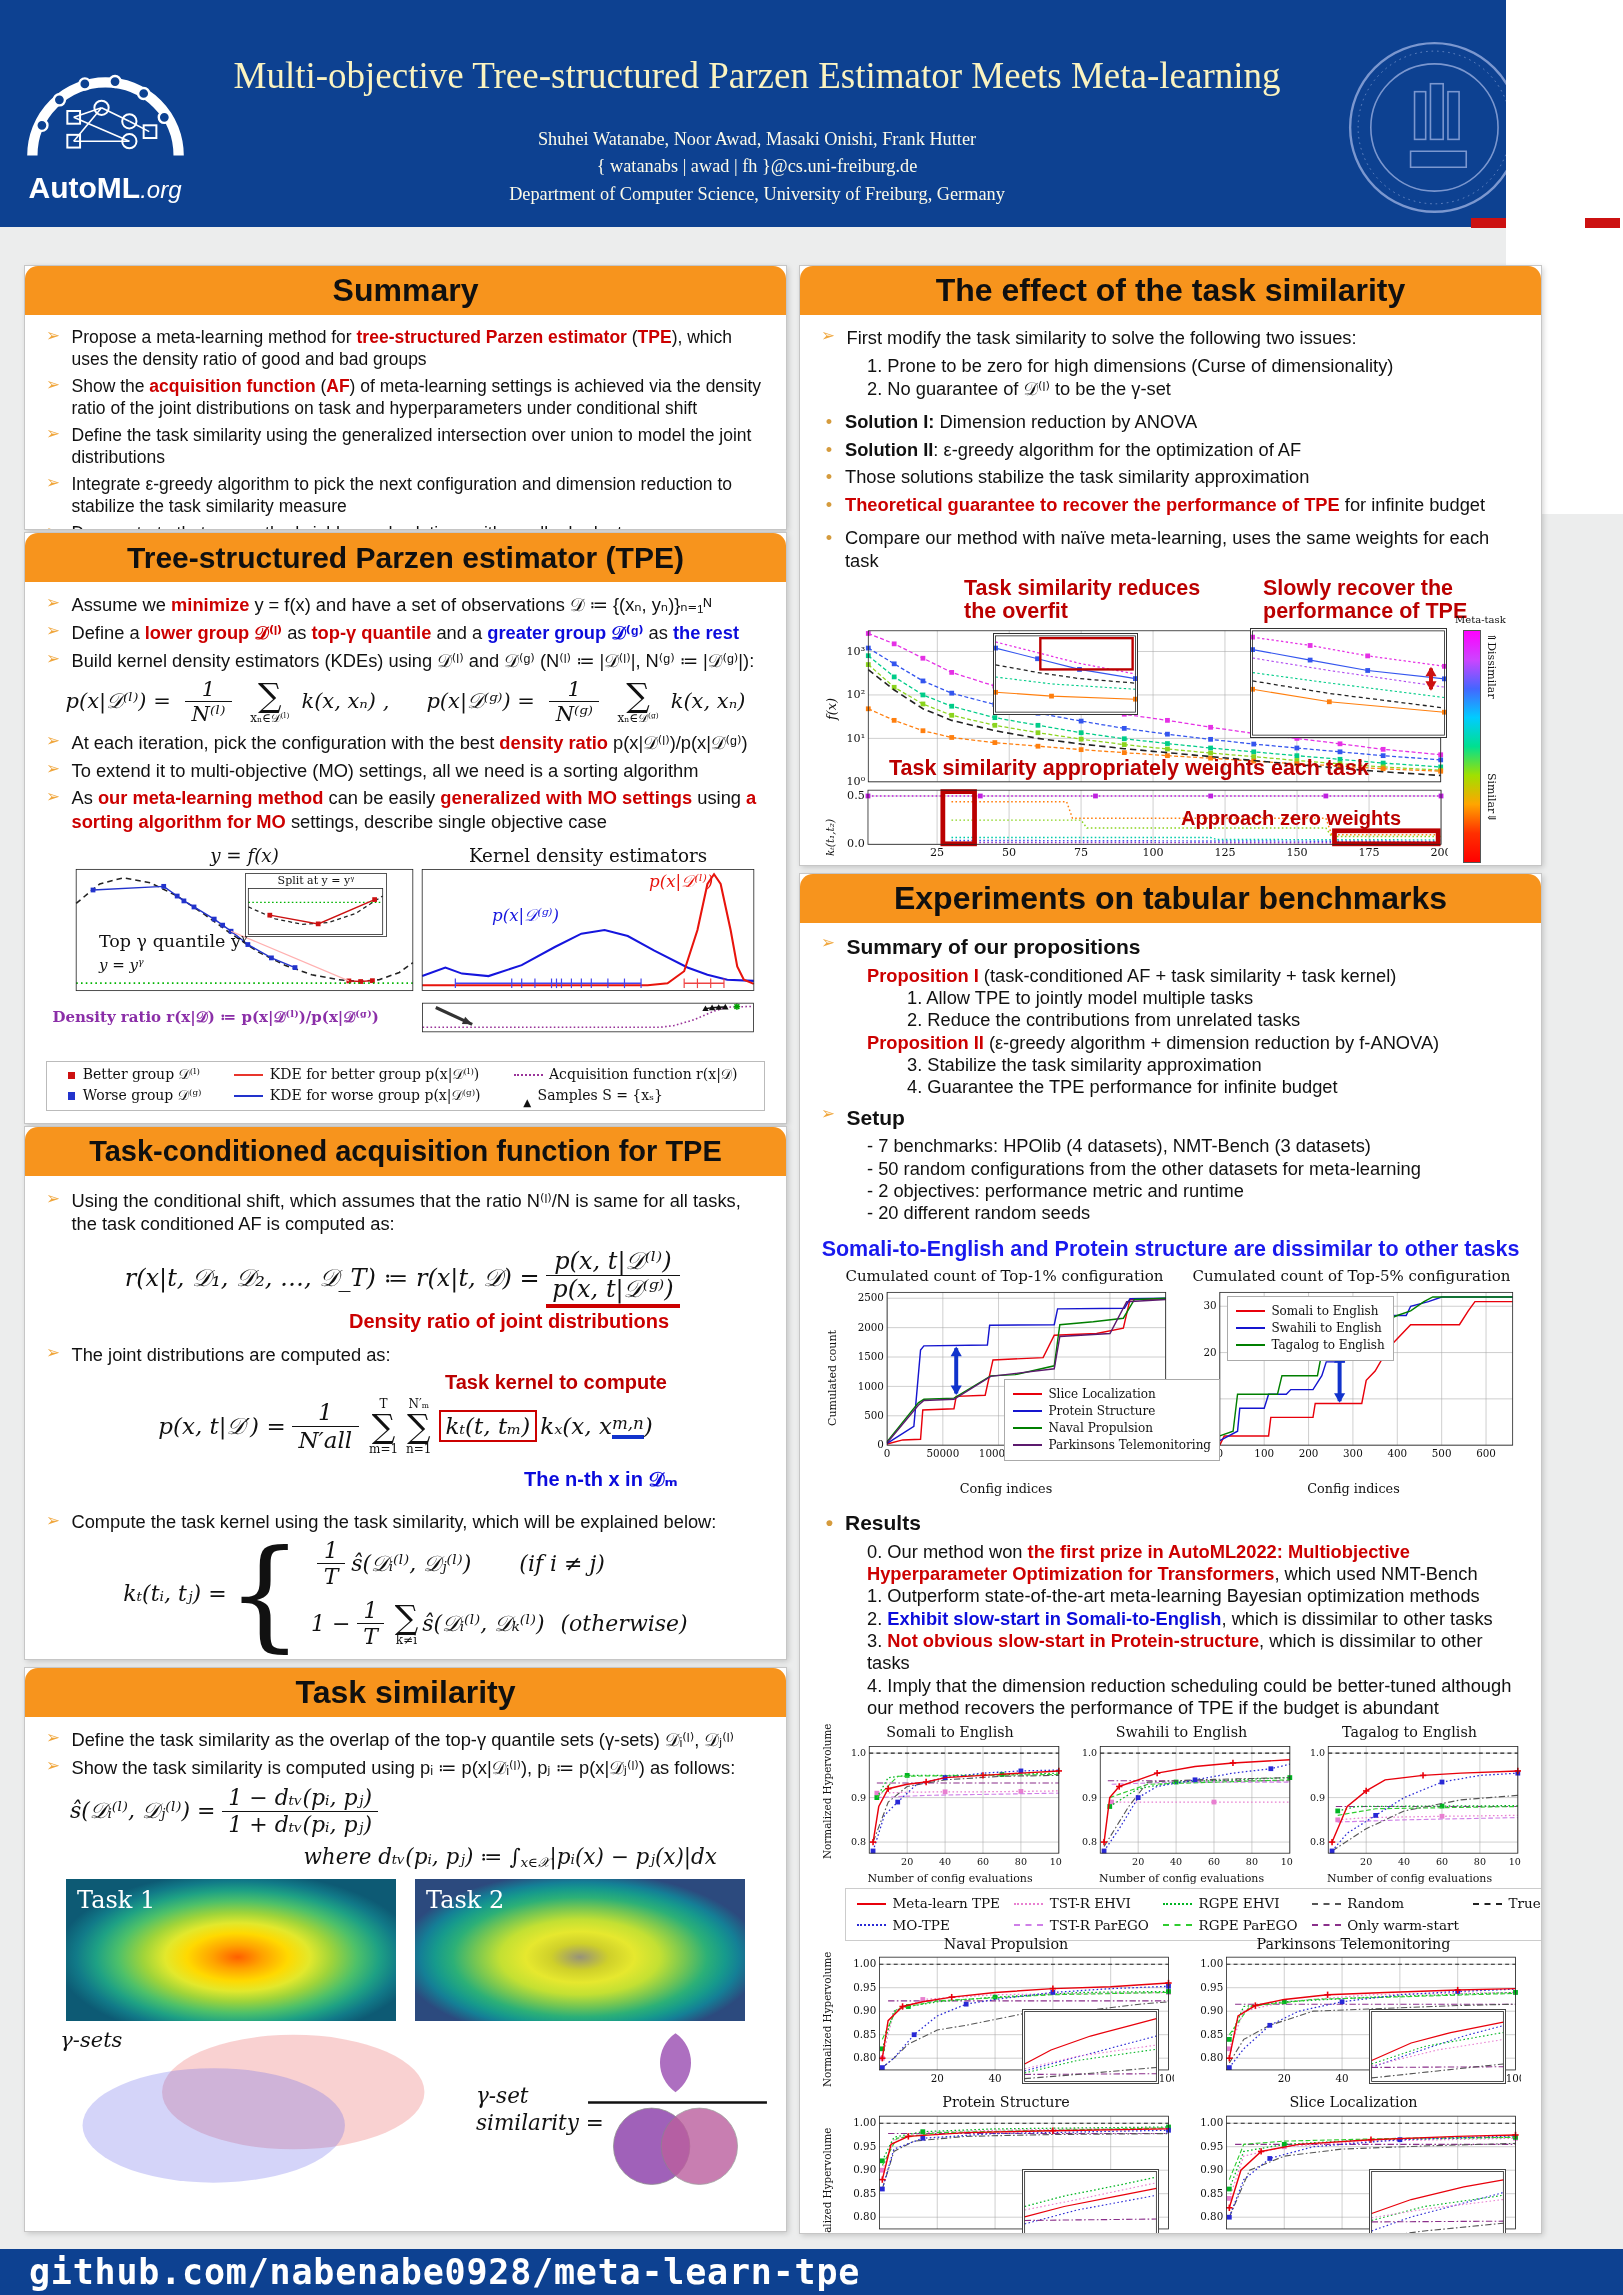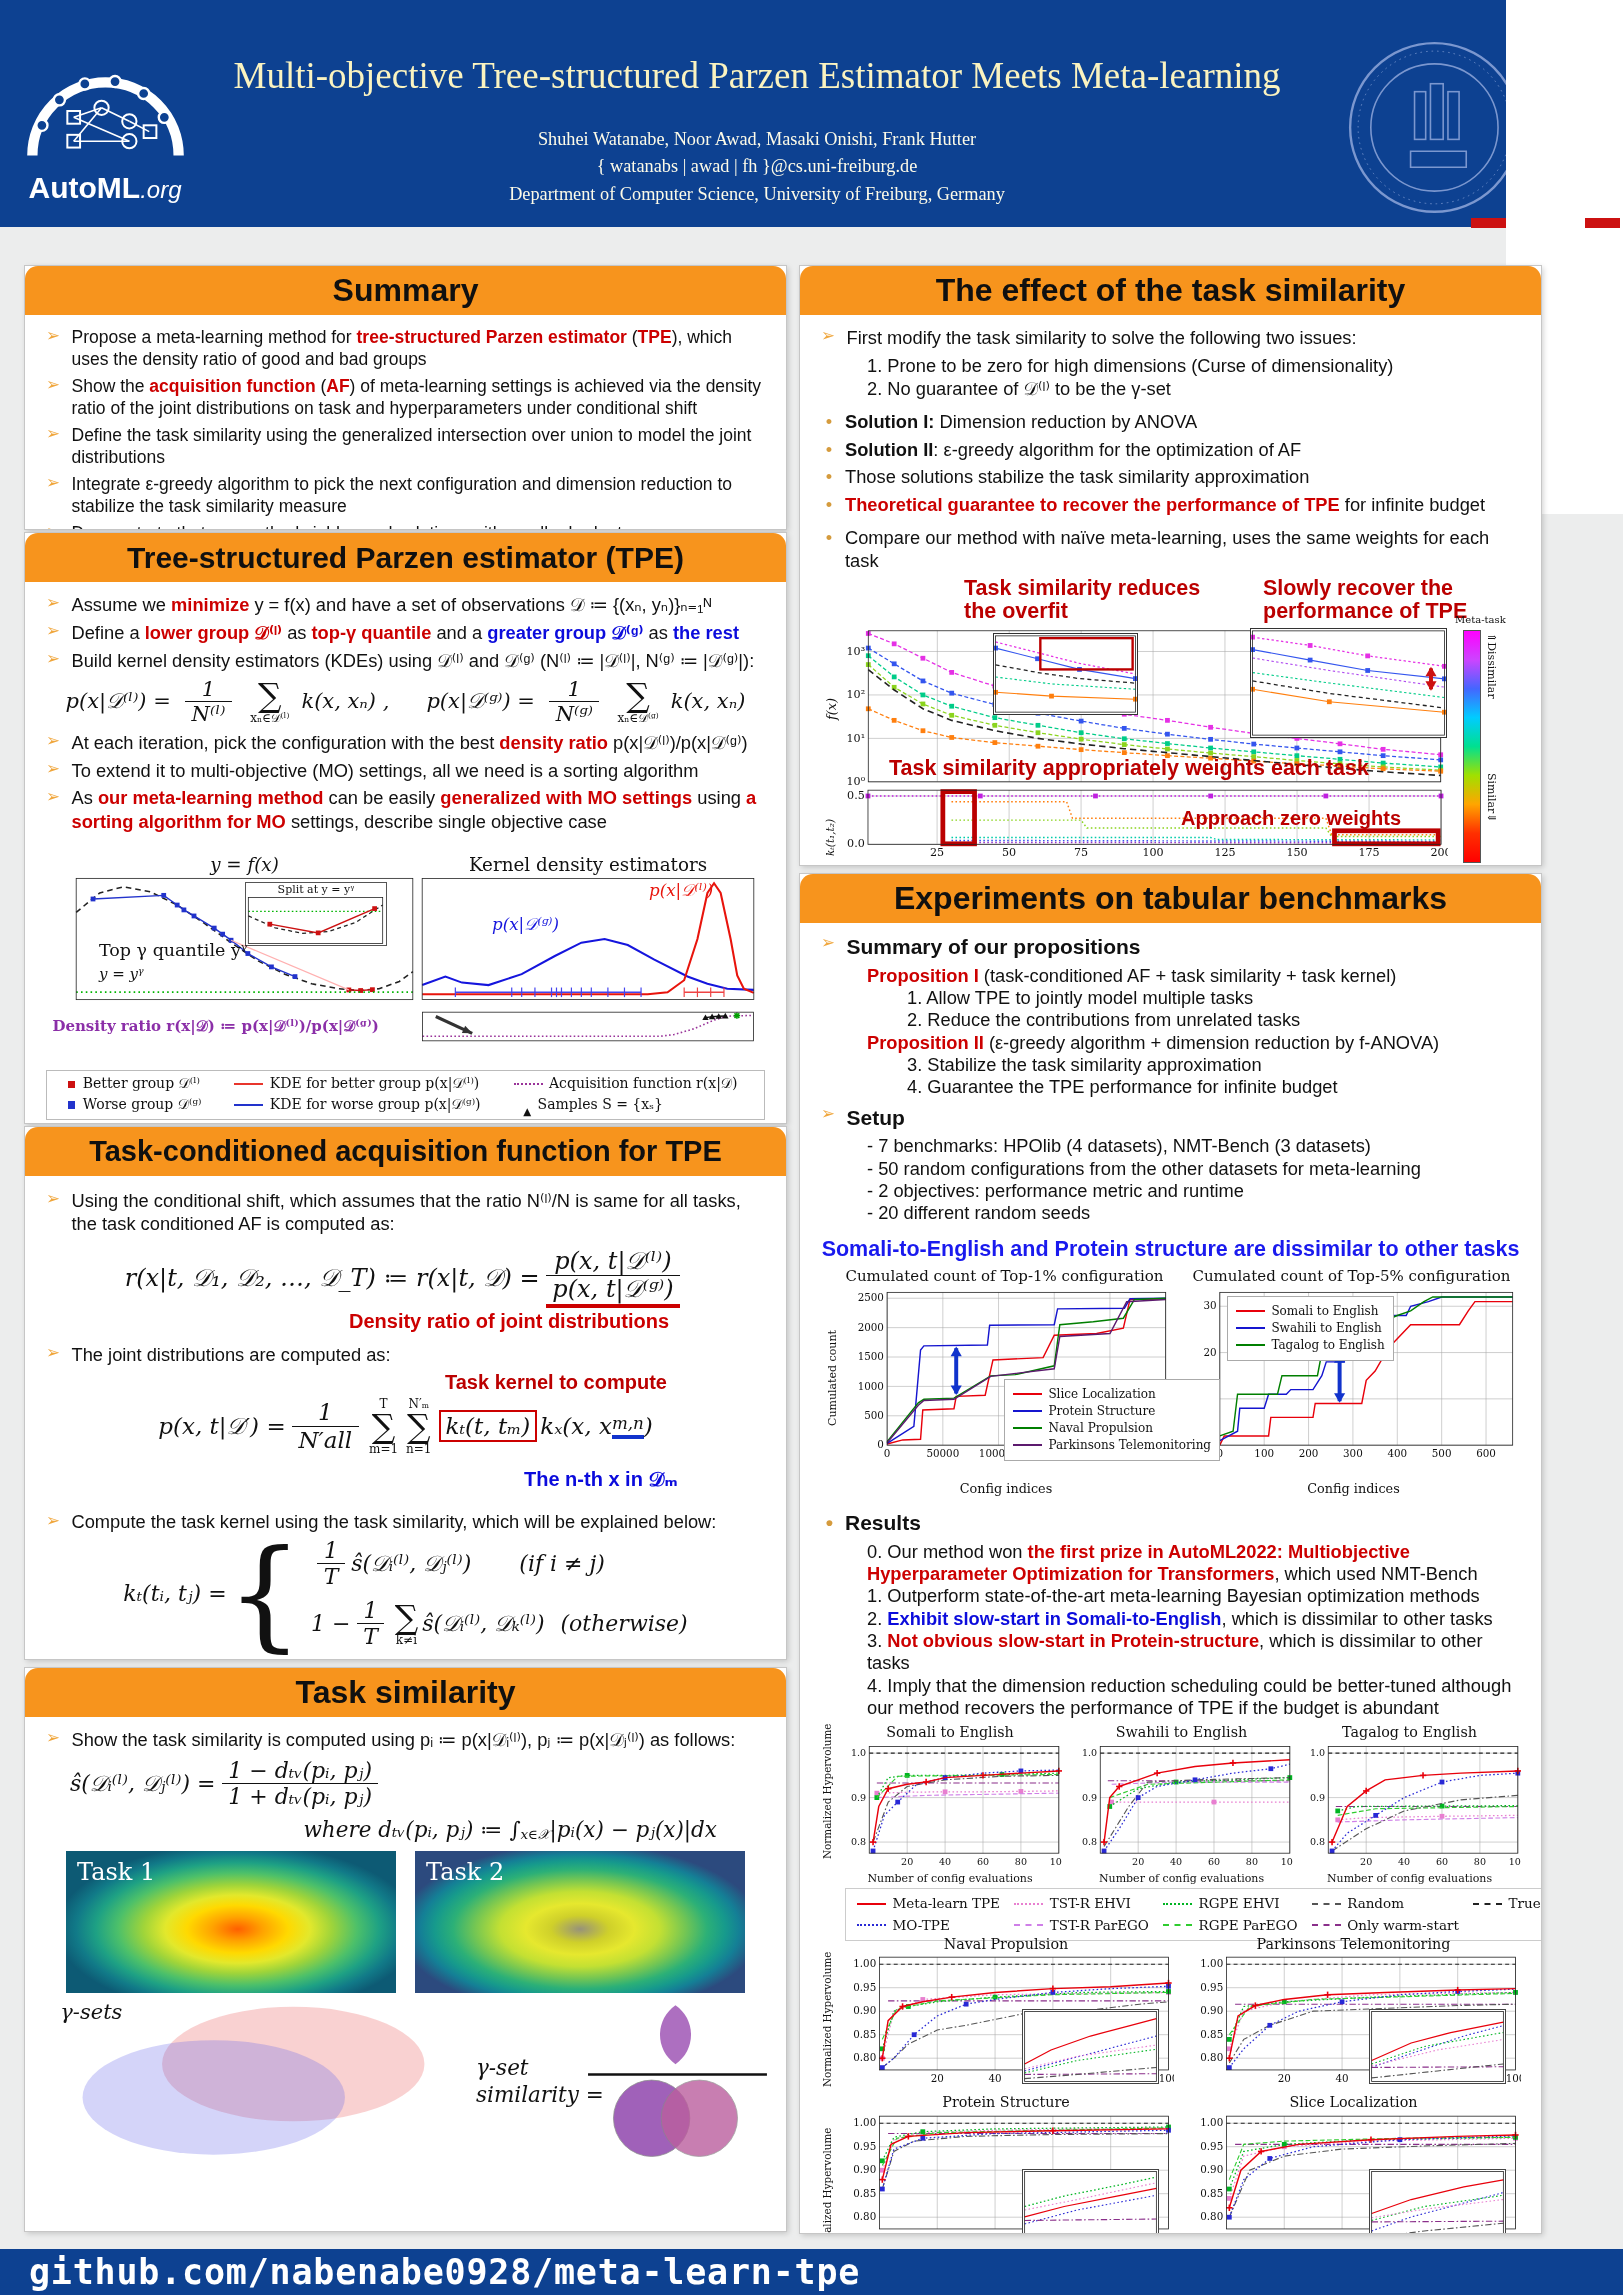--- a/index.html
+++ b/index.html
@@ -174,21 +174,21 @@
           </span>
         <span class="bsum">
             <span class="s">∑</span>
             <span class="bb">xₙ∈𝒟⁽ᵍ⁾</span>
           </span>
         <span>k(x, xₙ)</span>
       </div>
       <div class="bl"><span>At each iteration, pick the configuration with the best </span><span class="r">density ratio</span><span> p(x|𝒟⁽ˡ⁾)/p(x|𝒟⁽ᵍ⁾)</span></div>
       <div class="bl"><span>To extend it to multi-objective (MO) settings, all we need is a sorting algorithm</span></div>
       <div class="bl"><span>As </span><span class="r">our meta-learning method</span><span> can be easily </span><span class="r">generalized with MO settings</span><span> using </span><span class="r">a sorting algorithm for MO</span><span> settings, describe single objective case</span></div>
-      <div class="fig" style="height:217px;margin-top:20px;">
+      <div class="fig" style="height:217px;margin-top:11px;">
         <div class="ft" style="position:absolute;left:27px;top:0;width:343px;text-align:center;font-size:18.3px;font-style:italic;">y = f(x)</div>
         <div class="ft" style="position:absolute;left:373px;top:0;width:338px;text-align:center;font-size:18.3px;">Kernel density estimators</div>
         <svg width="343" height="128" style="position:absolute;left:27px;top:22px;" viewBox="0 0 430 160">
             <rect x="4" y="4" width="422" height="152" fill="#fff"></rect>
             <polyline points="4.0,46.6 33.5,22.2 63.1,14.6 96.8,20.7 130.6,37.4 164.4,60.2 198.1,84.6 231.9,107.4 265.6,124.1 299.4,136.2 333.2,142.3 358.5,144.6 383.8,142.3 409.1,133.2 426.0,121.0" fill="none" stroke="#222" stroke-width="2" stroke-dasharray="7 5" opacity="1"></polyline>
             <polyline points="25.1,29.8 113.7,25.3 130.6,37.4 139.0,43.5 151.7,51.1 177.0,66.3 187.6,73.9 198.1,81.5 219.2,98.2 248.8,115.0 278.3,127.1" fill="none" stroke="#2233cc" stroke-width="1.8" stroke-dasharray="none" opacity="1"></polyline>
             <rect x="22.1" y="26.83999999999999" width="6" height="6" fill="#2233cc"></rect>
             <rect x="110.72" y="22.28" width="6" height="6" fill="#2233cc"></rect>
             <rect x="127.6" y="34.44" width="6" height="6" fill="#2233cc"></rect>
             <rect x="136.04" y="40.519999999999996" width="6" height="6" fill="#2233cc"></rect>
@@ -363,20 +363,21 @@
               <span>(otherwise)</span>
           </span>
         </span>
       </div>
     </div>
   </div>
 
   <div class="panel" id="p-sim" style="left:24px;top:1667px;width:761px;height:563px;">
     <div class="phead">Task similarity</div>
     <div class="pbody" style="padding-top:6.4px;">
+      <div class="bl"><span>Define the task similarity as the overlap of the top-γ quantile sets (γ-sets) 𝒟ᵢ⁽ˡ⁾, 𝒟ⱼ⁽ˡ⁾</span></div>
       <div class="bl"><span>Show the task similarity is computed using pᵢ ≔ p(x|𝒟ᵢ⁽ˡ⁾), pⱼ ≔ p(x|𝒟ⱼ⁽ˡ⁾) as follows:</span></div>
       <div class="eqrow" style="font-size:22px;margin:6.4px 0;justify-content:flex-start;padding-left:24px;">
         <span>ŝ(𝒟ᵢ⁽ˡ⁾, 𝒟ⱼ⁽ˡ⁾) =</span>
         <span class="frac">
             <span class="num">1 − dₜᵥ(pᵢ, pⱼ)</span>
             <span class="den">1 + dₜᵥ(pᵢ, pⱼ)</span>
           </span>
       </div>
       <div class="eqrow" style="font-size:21.5px;margin:3.2px 0 8px 0;justify-content:flex-end;padding-right:48px;">
         <span>where   dₜᵥ(pᵢ, pⱼ) ≔ ∫</span>

